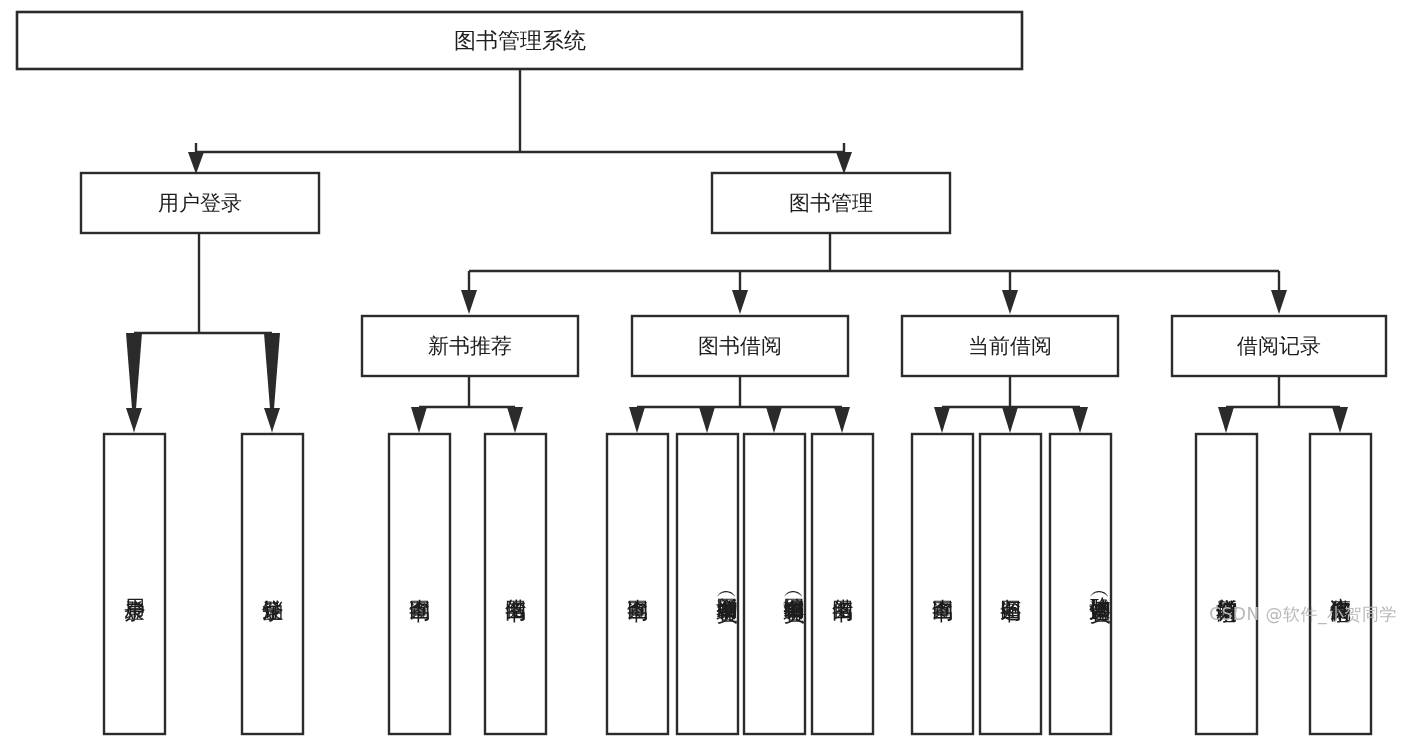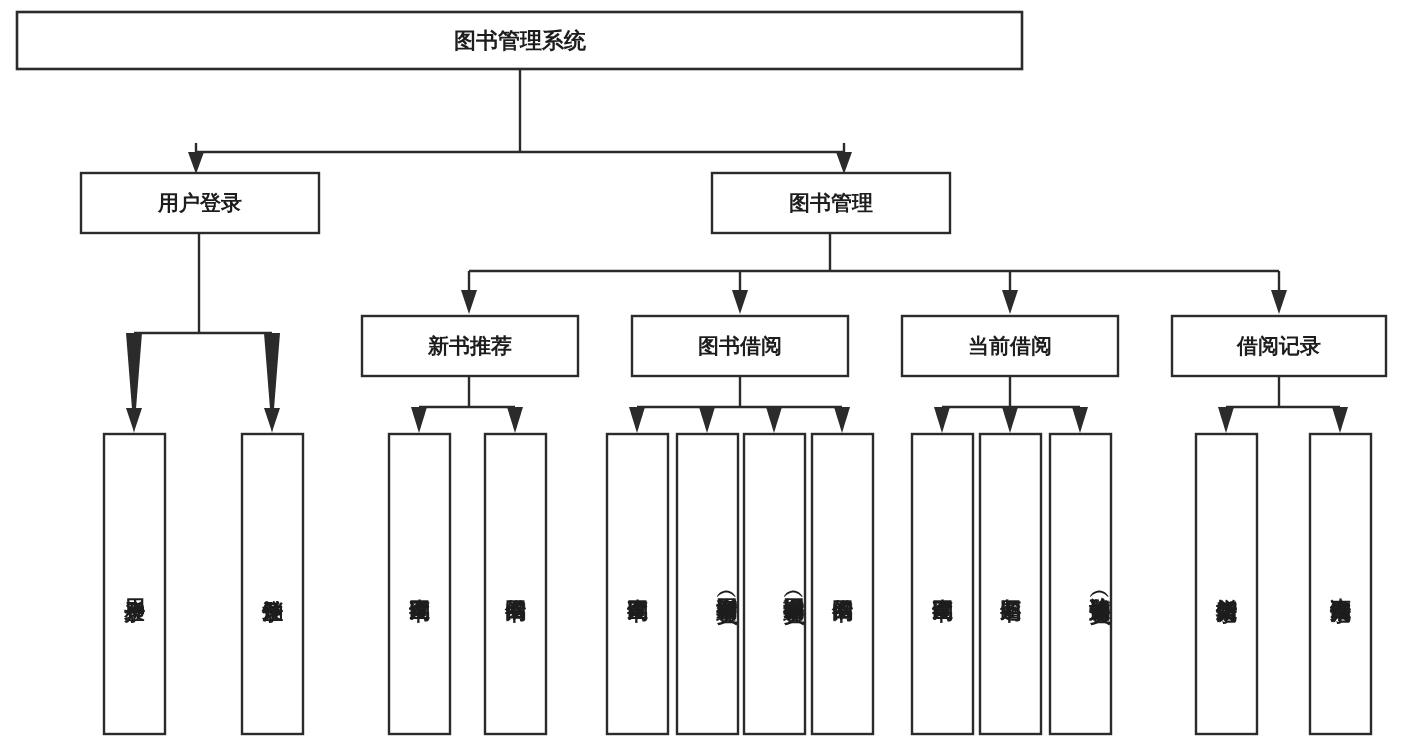--- a/index.html
+++ b/index.html
@@ -13,21 +13,20 @@
     height: 747px;
     font-family: "DejaVu Sans", "Liberation Sans", sans-serif;
     overflow: hidden;
     position: relative;
   }
   #diagram-root {
     position: relative;
     width: 1405px;
     height: 630px;
     background: #ffffff;
-    font-weight: bold;
   }
   svg#flow-svg {
     position: absolute;
     left: 0;
     top: 0;
     width: 1405px;
     height: 747px;
     display: block;
   }
   .node-box {
@@ -229,13 +228,14 @@
   <div class="leaf-label-wrap" style="left:607px; top:434px; width:61px; height:300px;">查询图书</div>
   <div class="leaf-label-wrap" style="left:677px; top:438px; width:61px; height:292px; align-items:flex-start;">新增图书（管理员）</div>
   <div class="leaf-label-wrap" style="left:744px; top:438px; width:61px; height:292px; align-items:flex-start;">编辑图书（管理员）</div>
   <div class="leaf-label-wrap" style="left:812px; top:434px; width:61px; height:300px;">借阅图书</div>
   <div class="leaf-label-wrap" style="left:912px; top:434px; width:61px; height:300px;">查询图书</div>
   <div class="leaf-label-wrap" style="left:980px; top:434px; width:61px; height:300px;">归还图书</div>
   <div class="leaf-label-wrap" style="left:1050px; top:438px; width:61px; height:292px; align-items:flex-start;">确认归还（管理员）</div>
   <div class="leaf-label-wrap" style="left:1196px; top:434px; width:61px; height:300px;">新增借阅记录</div>
   <div class="leaf-label-wrap" style="left:1310px; top:434px; width:61px; height:300px;">查询借阅记录</div>
 
+  <div class="watermark">CSDN @软件_小贺同学</div>
 </div>
 
 </body></html>

